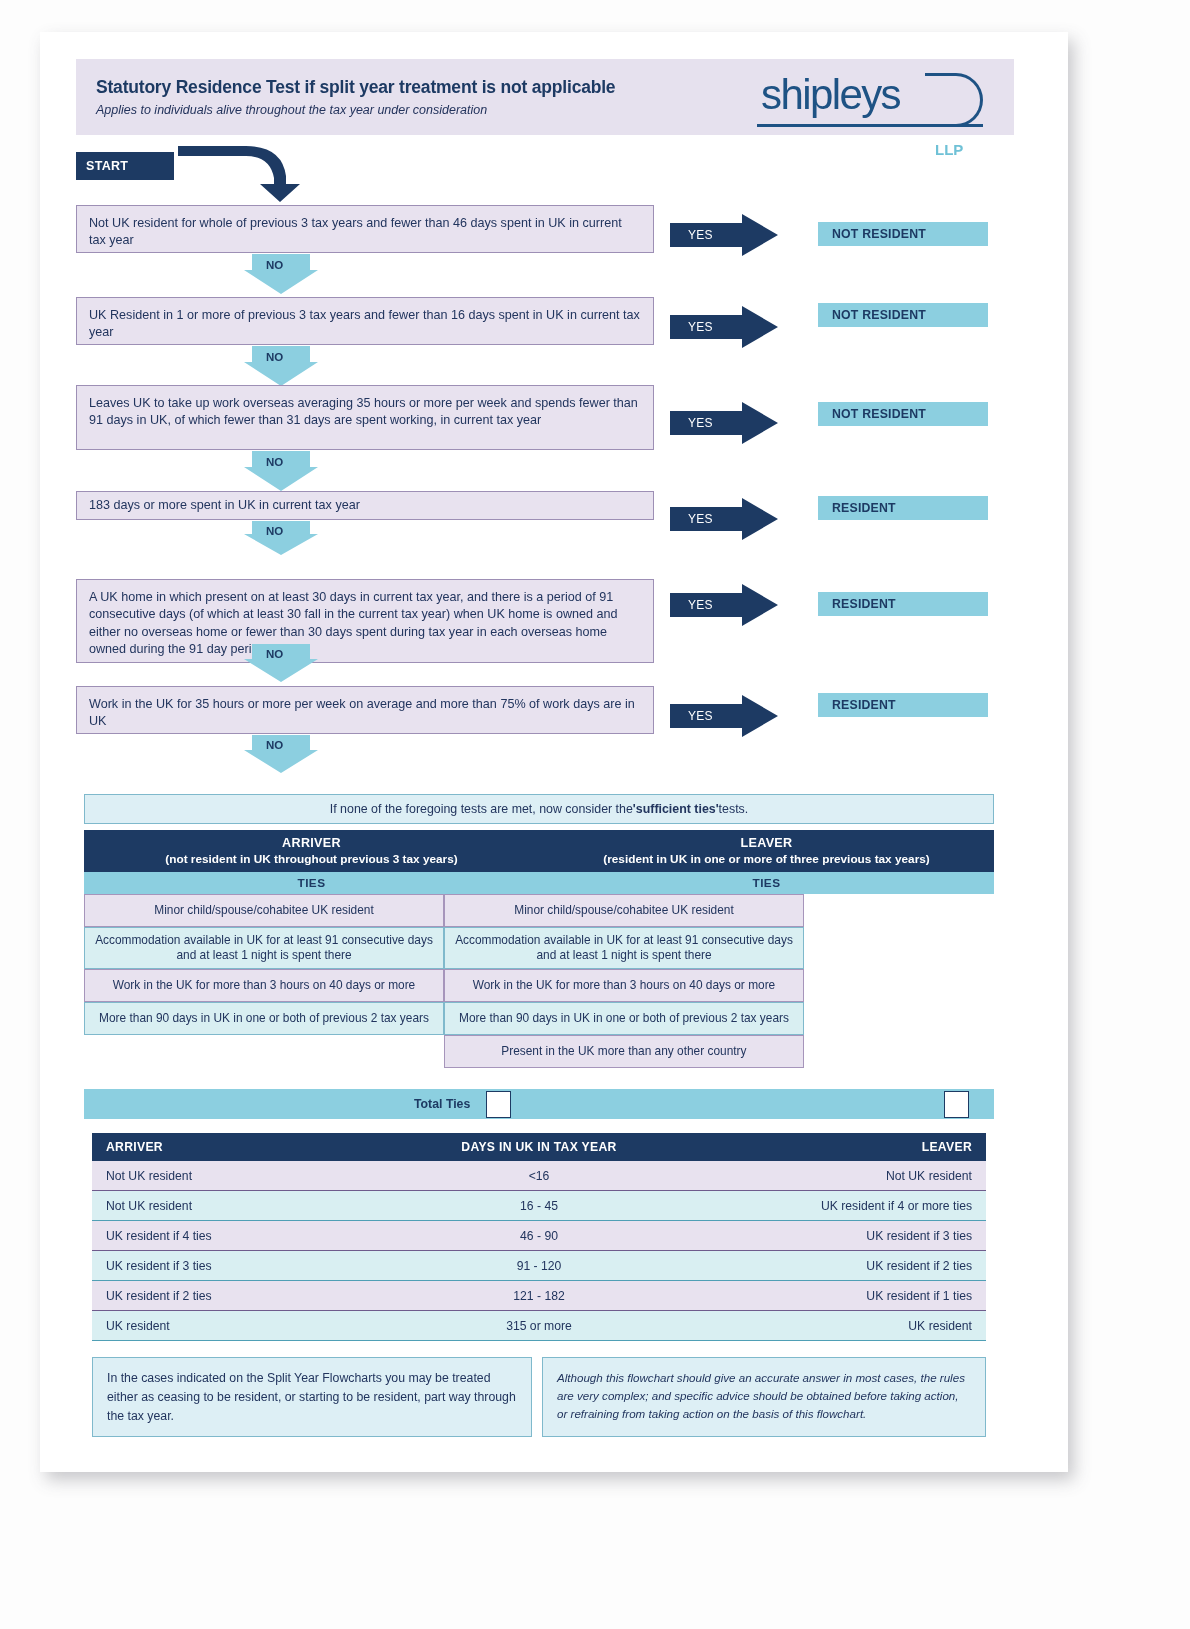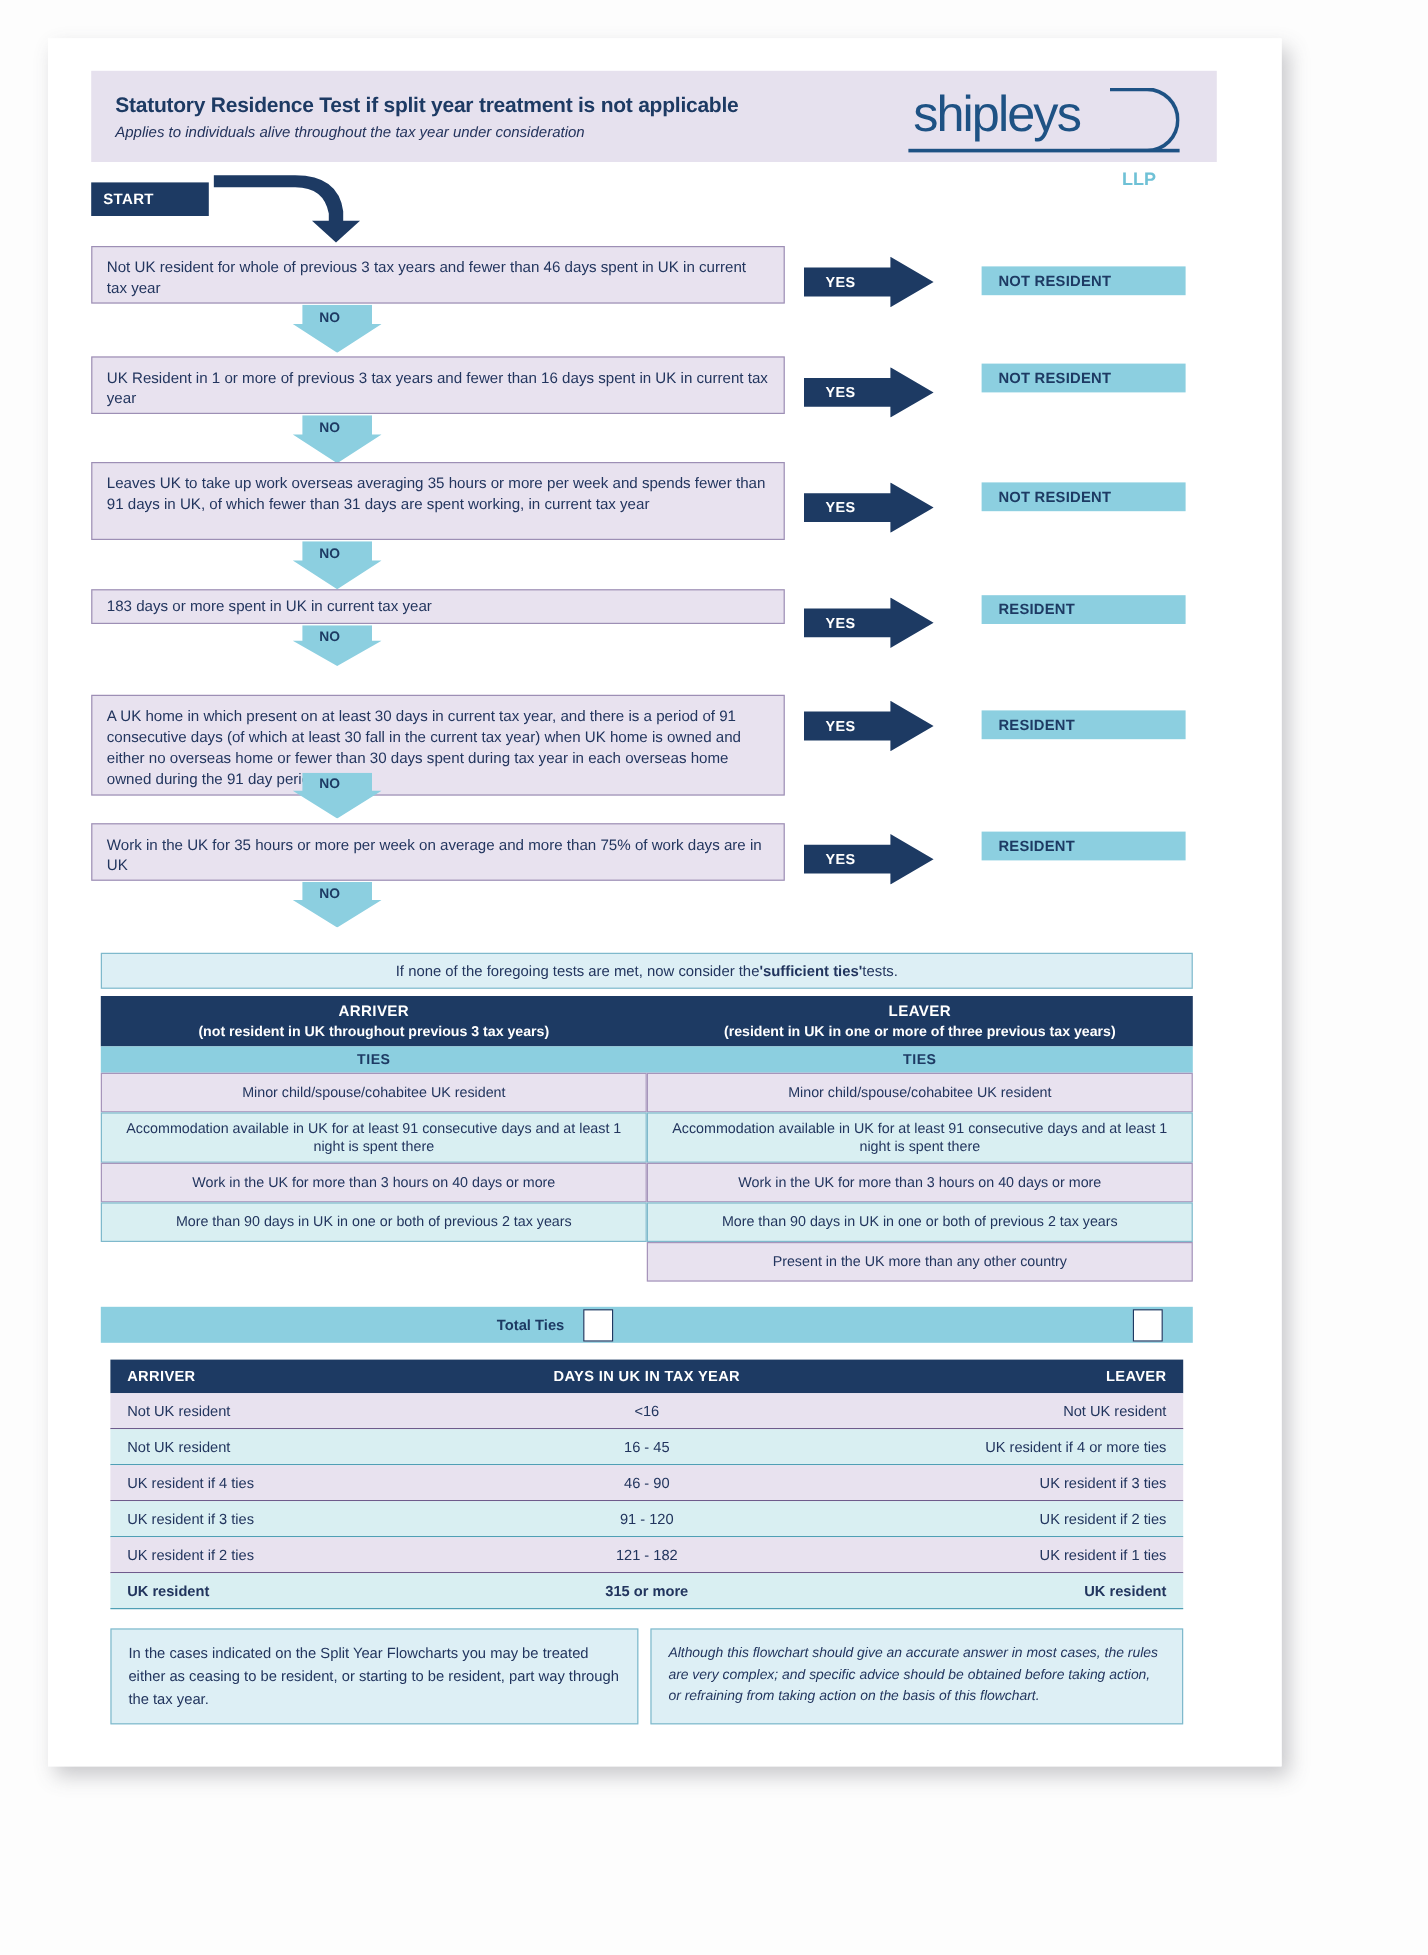--- a/index.html
+++ b/index.html
@@ -72,21 +72,21 @@
   }
   .curve-arrow { position:absolute; left:138px; top:112px; }
 
   .qbox {
     position:absolute;
     background:#e8e2ef; border:1px solid #9d8fb5;
     padding:9px 12px; font-size:12.6px; line-height:1.38; color:#22355e;
   }
   .yes-arrow { position:absolute; }
   .yes-label {
-    position:absolute; color:#ffffff; font-size:12px; font-weight:bold;
+    position:absolute; color:#ffffff; font-size:12px; font-weight:normal;
     letter-spacing:0.3px;
   }
   .result {
     position:absolute; height:24px; width:170px;
     background:#8ccfe0; display:flex; align-items:center;
     padding-left:14px; font-size:12.3px; font-weight:bold; color:#1d3a63;
     letter-spacing:0.2px;
   }
   .no-arrow { position:absolute; }
   .no-label {
@@ -115,21 +115,21 @@
   .al-head-t2 { font-size:11.8px; font-weight:bold; margin-top:2px; }
 
   .ties-hd {
     position:absolute; left:44px; top:840px; width:910px; height:22px;
     background:#8ccfe0; display:flex;
   }
   .ties-hd-cell {
     flex:1; display:flex; align-items:center; justify-content:center;
     font-size:11.8px; font-weight:bold; color:#1d3a63; letter-spacing:0.4px;
   }
-  .ties-row { position:absolute; left:44px; width:910px; display:flex; }
+  .ties-row { position:absolute; left:44px; width:720px; display:flex; }
   .ties-cell {
     width:455px; display:flex; align-items:center; justify-content:center;
     text-align:center; font-size:11.9px; color:#22355e; line-height:1.3;
     padding:4px 10px;
   }
   .c-pink { background:#e8e2ef; border:1px solid #a695bb; }
   .c-cyan { background:#d9eff2; border:1px solid #7fb9cc; }
   .c-none { background:transparent; border:none; }
 
   
@@ -347,21 +347,21 @@
   <div class="days-row dr-cyan" style="top:1219px;">
     <div class="dr-l">UK resident if 3 ties</div>
     <div class="dr-c">91 - 120</div>
     <div class="dr-r">UK resident if 2 ties</div>
   </div>
   <div class="days-row dr-pink" style="top:1249px;">
     <div class="dr-l">UK resident if 2 ties</div>
     <div class="dr-c">121 - 182</div>
     <div class="dr-r">UK resident if 1 ties</div>
   </div>
-  <div class="days-row dr-cyan" style="top:1279px;font-weight:bold;">
+  <div class="days-row dr-cyan" style="top:1279px;">
     <div class="dr-l">UK resident</div>
     <div class="dr-c">315 or more</div>
     <div class="dr-r">UK resident</div>
   </div>
 
   <div class="note note-left">In the cases indicated on the Split Year Flowcharts you may be treated either as ceasing to be resident, or starting to be resident, part way through the tax year.</div>
   <div class="note note-right">Although this flowchart should give an accurate answer in most cases, the rules are very complex; and specific advice should be obtained before taking action, or refraining from taking action on the basis of this flowchart.</div>
 
 </div>
 

